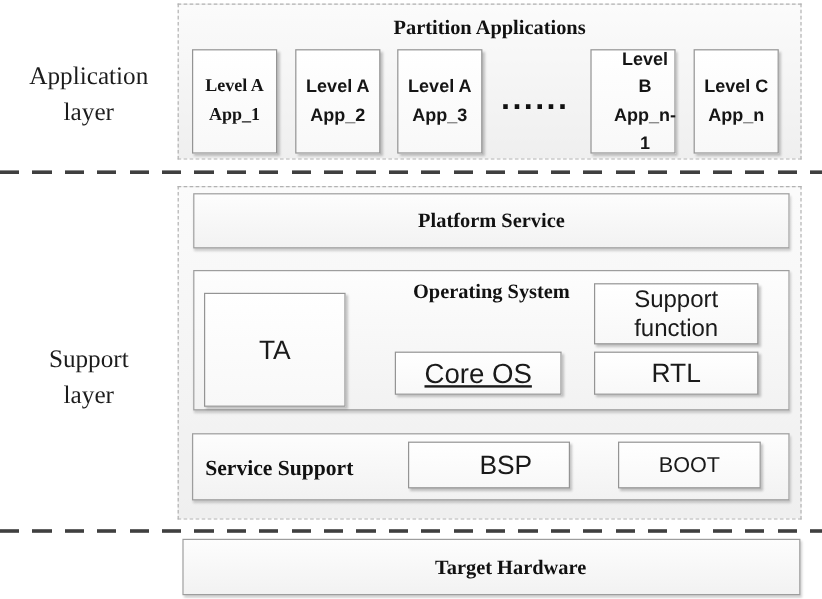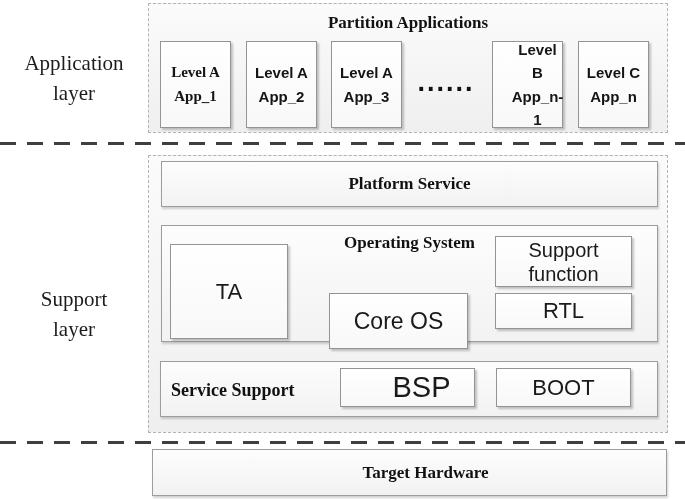--- a/index.html
+++ b/index.html
@@ -58,27 +58,27 @@
   #app-ellipsis{
     position:absolute;left:251px;top:56px;width:92px;height:44px;line-height:44px;
     text-align:center;font-weight:bold;font-size:27px;letter-spacing:2px;color:#111;
   }
 
   
   #platform-service{left:12px;top:5px;width:497px;height:46px;line-height:44px;}
   #os-box{left:12px;top:69px;width:497px;height:117px;}
   #os-title{position:absolute;left:0;top:7px;width:100%;}
   #ta-box{left:8px;top:18px;width:118px;height:95px;font-size:22px;}
-  #core-os-box{left:167px;top:67px;width:139px;height:56px;font-size:23px;}
+  #core-os-box{left:167px;top:67px;width:139px;height:36px;font-size:23px;text-decoration:underline;}
   #extend-box{left:333px;top:10px;width:137px;height:51px;font-size:20px;line-height:1.2;white-space:pre-line;}
   #rtl-box{left:333px;top:67px;width:137px;height:36px;font-size:22px;}
   #module-box{left:11px;top:205px;width:498px;height:56px;}
   #module-title{position:absolute;left:10px;top:0;height:56px;line-height:56px;font-size:18px;text-align:left;}
-  #bsp-box{left:179px;top:6px;width:135px;height:39px;font-size:29px;padding-left:28px;}
-  #boot-box{left:335px;top:6px;width:135px;height:39px;font-size:22px;}
+  #bsp-box{left:179px;top:6px;width:135px;height:39px;font-size:22px;padding-left:28px;}
+  #boot-box{left:354px;top:6px;width:119px;height:39px;font-size:18px;}
 
   
   #target-hardware{left:152px;top:449px;width:515px;height:47px;line-height:45px;padding-left:32px;}
 </style>
 </head>
 <body>
 
 <div class="canvas">
 
   <div class="side-label" id="lbl-application">Application

